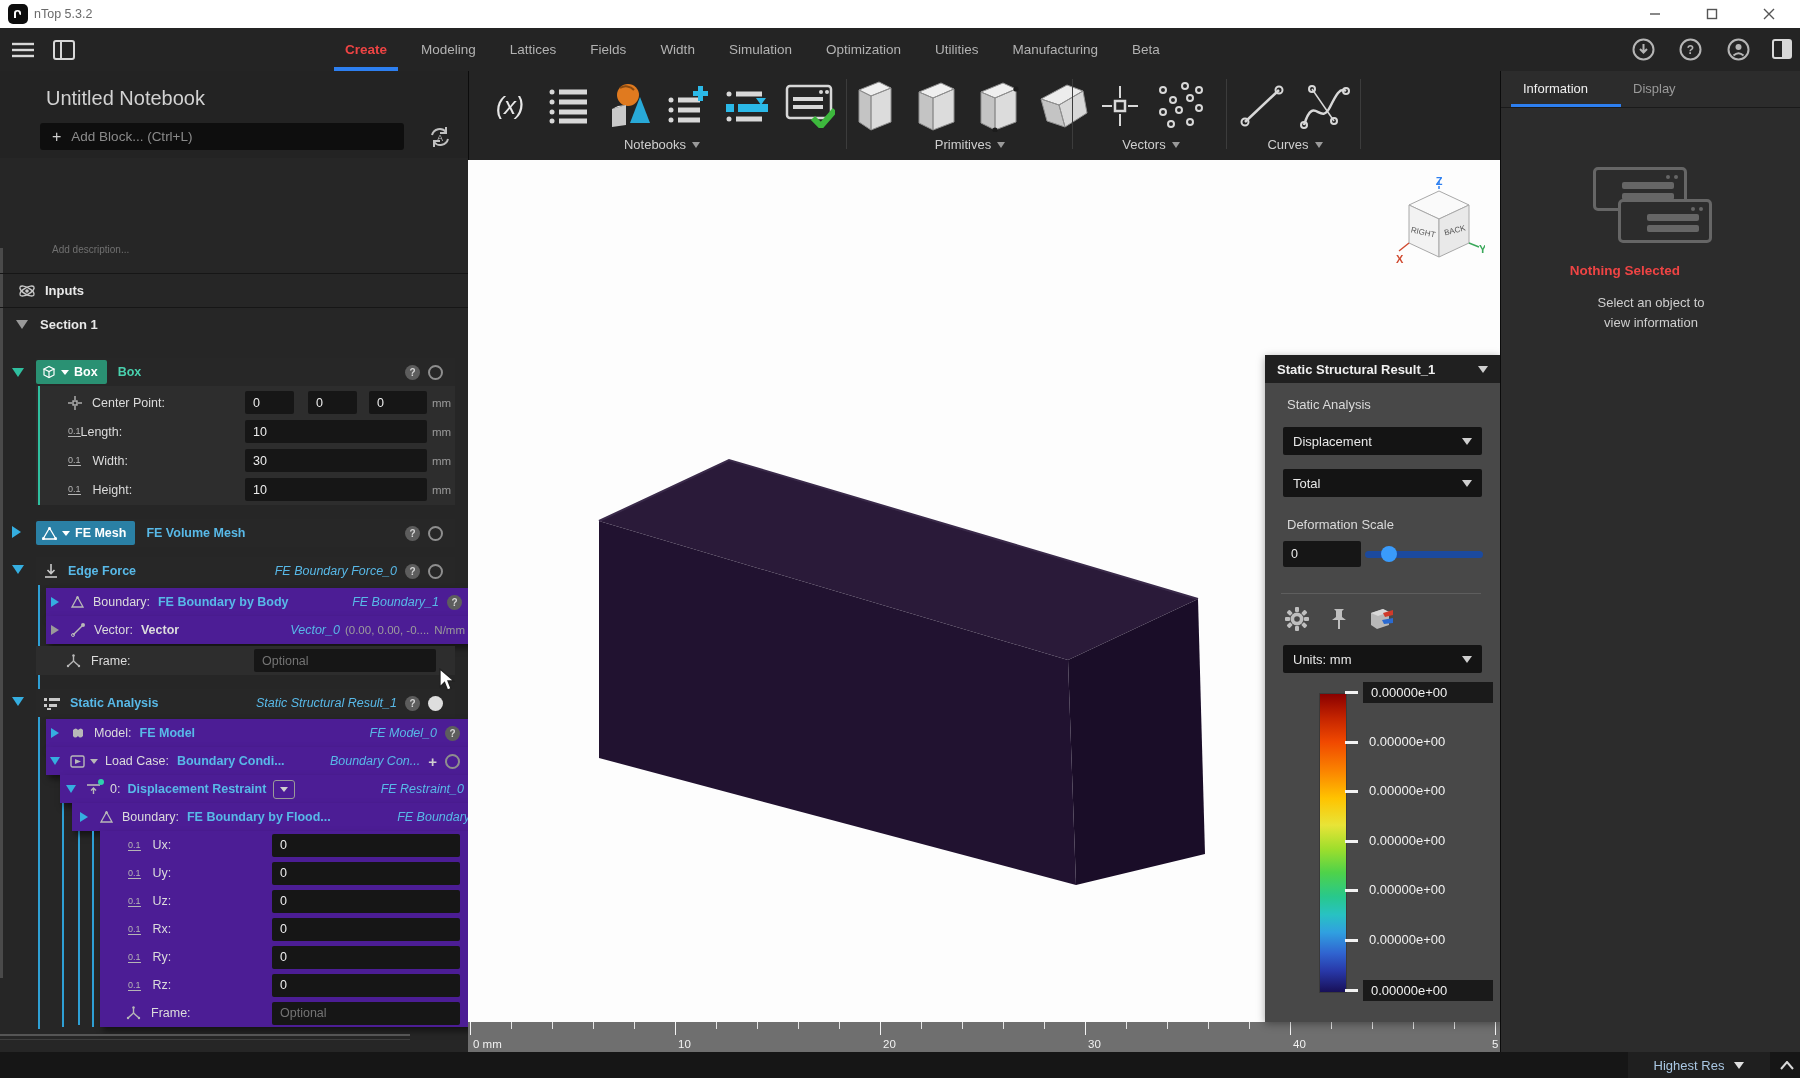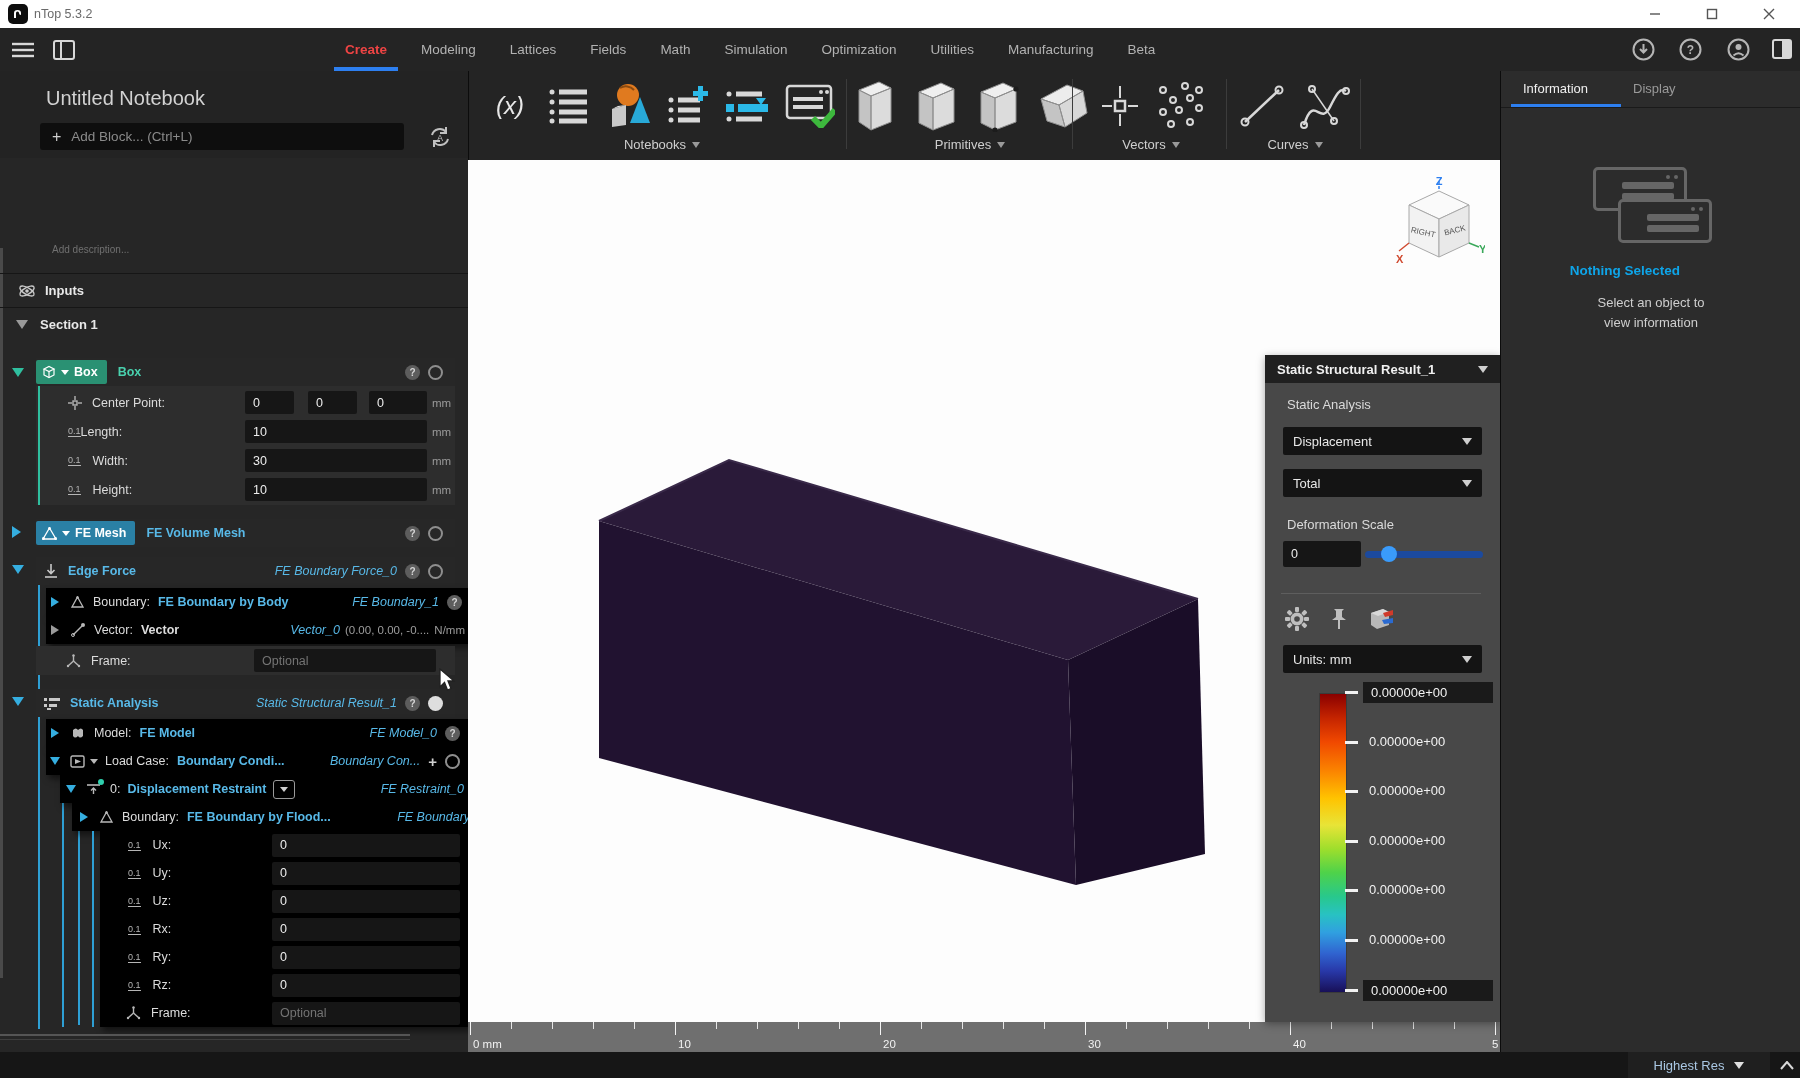--- a/index.html
+++ b/index.html
@@ -36,21 +36,21 @@
   .ph{color:#747474;}
   .unit{color:#9a9a9a;font-size:11.5px;}
   .qbadge{width:15px;height:15px;border-radius:50%;background:#5d5d5d;color:#d6d6d6;font-size:10px;font-weight:bold;display:flex;align-items:center;justify-content:center;flex:none;}
   .obadge{width:11px;height:11px;border-radius:50%;border:2.5px solid #8e8e8e;flex:none;}
   .fbadge{width:15px;height:15px;border-radius:50%;background:#dedede;flex:none;}
   .tri-r{width:0;height:0;border-left:9px solid #35aee0;border-top:6px solid transparent;border-bottom:6px solid transparent;flex:none;}
   .tri-d{width:0;height:0;border-top:9px solid #35aee0;border-left:6px solid transparent;border-right:6px solid transparent;flex:none;}
   .tri-teal{border-top-color:#2fbf9f;}
   .tri-gray{border-top-color:#9a9a9a;}
   .rowbg{background:#2d2d2d;}
-  .pop{background:#000000;box-shadow:3px 4px 6px rgba(0,0,0,.5);}
+  .pop{background:#4c1d95;box-shadow:3px 4px 6px rgba(0,0,0,.5);}
   .dec{font-size:9px;color:#b5b5b5;border-bottom:1px solid #b5b5b5;line-height:10px;flex:none;}
   .guide{position:absolute;width:2px;background:#2e9fd4;}
   .guide-teal{background:#2fbf9f;}
   .mlauto{margin-left:auto;display:flex;align-items:center;gap:8px;}
   
   #toolbar{left:468px;top:71px;width:1032px;height:89px;background:#242424;}
   .tgroup{position:absolute;top:0;height:89px;display:flex;flex-direction:column;align-items:center;}
   .ticons{display:flex;align-items:center;gap:10px;height:62px;margin-top:4px;}
   .tlabel{display:flex;align-items:center;gap:6px;font-size:13px;color:#cfcfcf;}
   .tsep{position:absolute;top:8px;width:1px;height:70px;background:#3c3c3c;}
@@ -128,21 +128,21 @@
     <svg width="22" height="20">
         <rect x="1" y="1" width="20" height="18" rx="2" fill="none" stroke="#d8d8d8" stroke-width="2"></rect>
         <line x1="8" y1="1" x2="8" y2="19" stroke="#d8d8d8" stroke-width="2"></line>
       </svg>
   </div>
   <div class="abs" id="menutabs">
     <div class="mtab active">Create</div>
     <div class="mtab">Modeling</div>
     <div class="mtab">Lattices</div>
     <div class="mtab">Fields</div>
-    <div class="mtab">Math</div>
+    <div class="mtab">Width</div>
     <div class="mtab">Simulation</div>
     <div class="mtab">Optimization</div>
     <div class="mtab">Utilities</div>
     <div class="mtab">Manufacturing</div>
     <div class="mtab">Beta</div>
   </div>
   <div class="abs mbicon" style="left:1632px;top:10px;">
     <svg width="23" height="23">
         <circle cx="11.5" cy="11.5" r="10" fill="none" stroke="#b5b5b5" stroke-width="2"></circle>
         <path d="M11.5 6 V14 M8 11 l3.5 3.5 L15 11" fill="none" stroke="#b5b5b5" stroke-width="2"></path>
@@ -858,21 +858,21 @@
       <div class="carddot" style="right:6px;top:5px;"></div>
     <div class="cardbar" style="left:26px;top:12px;width:52px;height:7px;"></div>
     <div class="cardbar" style="left:26px;top:23px;width:52px;height:7px;"></div>
   </div>
   <div class="card" style="left:117px;top:128px;width:88px;height:38px;">
     <div class="carddot" style="right:14px;top:5px;"></div>
       <div class="carddot" style="right:6px;top:5px;"></div>
     <div class="cardbar" style="left:26px;top:12px;width:52px;height:7px;"></div>
     <div class="cardbar" style="left:26px;top:23px;width:52px;height:7px;"></div>
   </div>
-  <div class="abs" style="left:0;top:192px;width:248px;text-align:center;font-size:13.5px;font-weight:bold;color:#0ea5e9;">Nothing Selected</div>
+  <div class="abs" style="left:0;top:192px;width:248px;text-align:center;font-size:13.5px;font-weight:bold;color:#ef4444;">Nothing Selected</div>
   <div class="abs" style="left:0;top:224px;width:300px;text-align:center;font-size:13px;color:#cfcfcf;">Select an object to</div>
   <div class="abs" style="left:0;top:244px;width:300px;text-align:center;font-size:13px;color:#cfcfcf;">view information</div>
 </div>
 
 <div class="abs" id="statusbar">
   <div class="abs" style="left:1628px;top:0;width:142px;height:26px;background:#1f1f1f;display:flex;align-items:center;justify-content:center;gap:10px;">
     <span style="color:#a9c7e3;font-size:13px;">Highest Res</span>
     <span class="ddchev" style="border-top-color:#e0e0e0;"></span>
   </div>
   <div class="abs ctr" style="left:1774px;top:0;width:26px;height:26px;">

